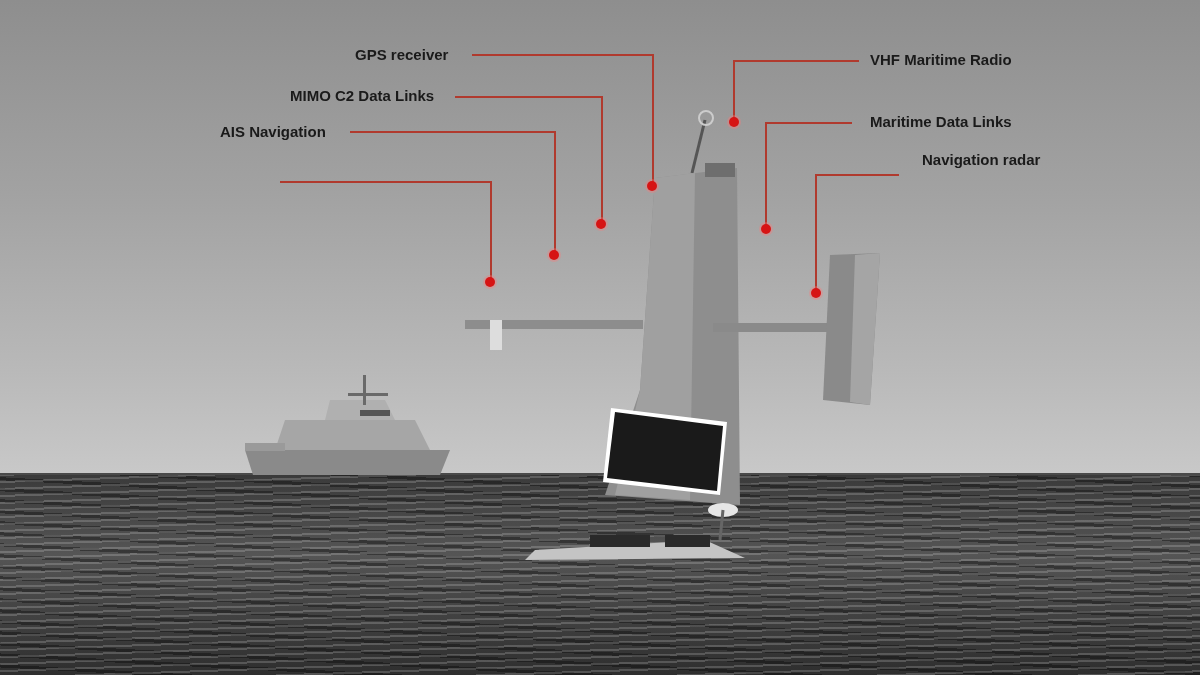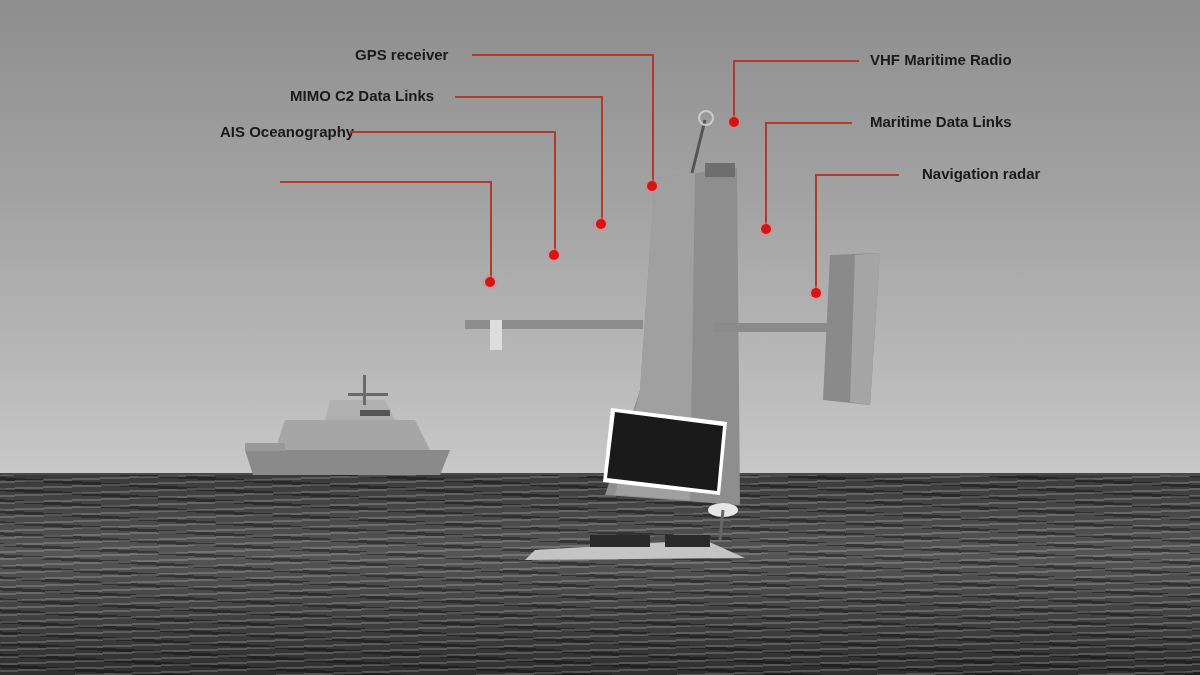--- a/index.html
+++ b/index.html
@@ -67,31 +67,31 @@
   </svg>
 
   <div class="label" style="left:355px; top:44px;">GPS receiver</div>
   <div class="leader" style="left:472px; top:54px; width:180px; height:132px; border-top-width:2px; border-right-width:2px;"></div>
   <div class="dot" style="left:652px; top:186px;"></div>
 
   <div class="label" style="left:290px; top:85px;text-align:center;">MIMO C2 Data Links</div>
   <div class="leader" style="left:455px; top:96px; width:146px; height:128px; border-top-width:2px; border-right-width:2px;"></div>
   <div class="dot" style="left:601px; top:224px;"></div>
 
-  <div class="label" style="left:220px; top:121px;">AIS Oceanography</div>
+  <div class="label" style="left:220px; top:121px;">AIS Navigation</div>
   <div class="leader" style="left:350px; top:131px; width:204px; height:124px; border-top-width:2px; border-right-width:2px;"></div>
   <div class="dot" style="left:554px; top:255px;"></div>
 
   <div class="leader" style="left:280px; top:181px; width:210px; height:101px; border-top-width:2px; border-right-width:2px;"></div>
   <div class="dot" style="left:490px; top:282px;"></div>
 
   <div class="label" style="left:870px; top:49px;">VHF Maritime Radio</div>
   <div class="leader" style="left:733px; top:60px; width:124px; height:62px; border-top-width:2px; border-left-width:2px;"></div>
   <div class="dot" style="left:734px; top:122px;"></div>
 
   <div class="label" style="left:870px; top:111px;">Maritime Data Links</div>
   <div class="leader" style="left:765px; top:122px; width:85px; height:107px; border-top-width:2px; border-left-width:2px;"></div>
   <div class="dot" style="left:766px; top:229px;"></div>
 
-  <div class="label" style="left:922px; top:163px;">Navigation radar</div>
+  <div class="label" style="left:922px; top:149px;">Navigation radar</div>
   <div class="leader" style="left:815px; top:174px; width:82px; height:118px; border-top-width:2px; border-left-width:2px;"></div>
   <div class="dot" style="left:816px; top:293px;"></div>
 </div>
 
 </body></html>

